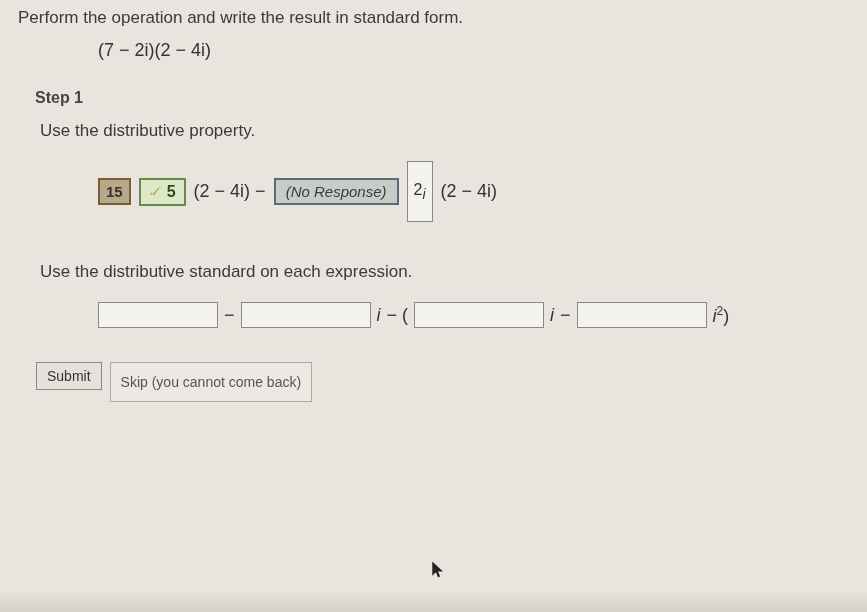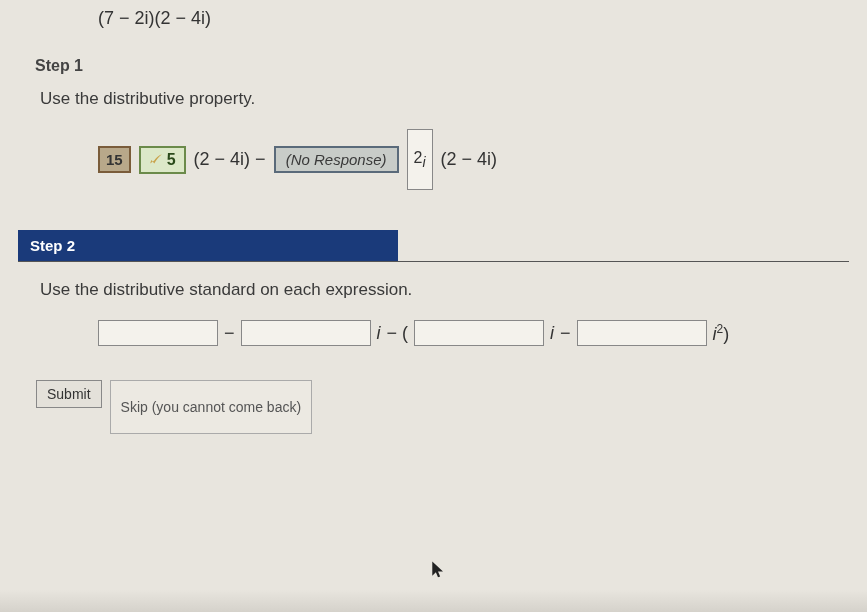--- a/index.html
+++ b/index.html
@@ -129,21 +129,21 @@
     border: 1.5px solid #888;
     background: #e4e1da;
     padding: 5px 10px;
     font-size: 14px;
     color: #333;
     cursor: pointer;
   }
   .btn-secondary {
     border: 1.5px solid #aaa;
     background: #ece9e2;
-    padding: 18px 10px;
+    padding: 11px 10px;
     font-size: 14px;
     color: #555;
   }
   .cursor-icon {
     position: absolute;
     left: 430px;
     top: 560px;
     width: 16px;
     height: 20px;
   }
@@ -153,43 +153,41 @@
     height: 22px;
     background: linear-gradient(to bottom, rgba(232,229,222,0), rgba(200,197,190,0.6));
     pointer-events: none;
   }
 </style>
 </head>
 <body>
 
 <div class="page">
 
+  <div class="prompt">Perform the operation and write the result in standard form.</div>
 
   <div class="expression">(7 − 2i)(2 − 4i)</div>
 
   <div class="step-label">Step 1</div>
   <div class="step-desc">Use the distributive property.</div>
 
   <div class="worked-line">
     <span class="score-box">15</span>
     <span class="answer-box">
       <svg class="tick-icon" viewBox="0 0 24 24">
           <path fill="#c9a24a" d="M4 12 L2 18 L9 13 C12 8 17 4 22 2 C17 6 12 12 9 18 L6 14 Z"></path>
         </svg>
       <span>5</span>
     </span>
     <span>(2 − 4i) −</span>
     <span class="noresp-box">(No Response)</span>
     <span class="index-box">2<span class="ital sub">i</span></span>
     <span>(2 − 4i)</span>
   </div>
 
-  <div class="step2-underline">
-    <div class="step2-bar">Step 2</div>
-  </div>
 
   <div class="step-desc">Use the distributive standard on each expression.</div>
 
   <div class="line2">
     <input class="blank-input w-small" style="">
     <span>−</span>
     <input class="blank-input w-med" style="">
     <span class="ital">i</span>
     <span>− (</span>
     <input class="blank-input w-med" style="">

